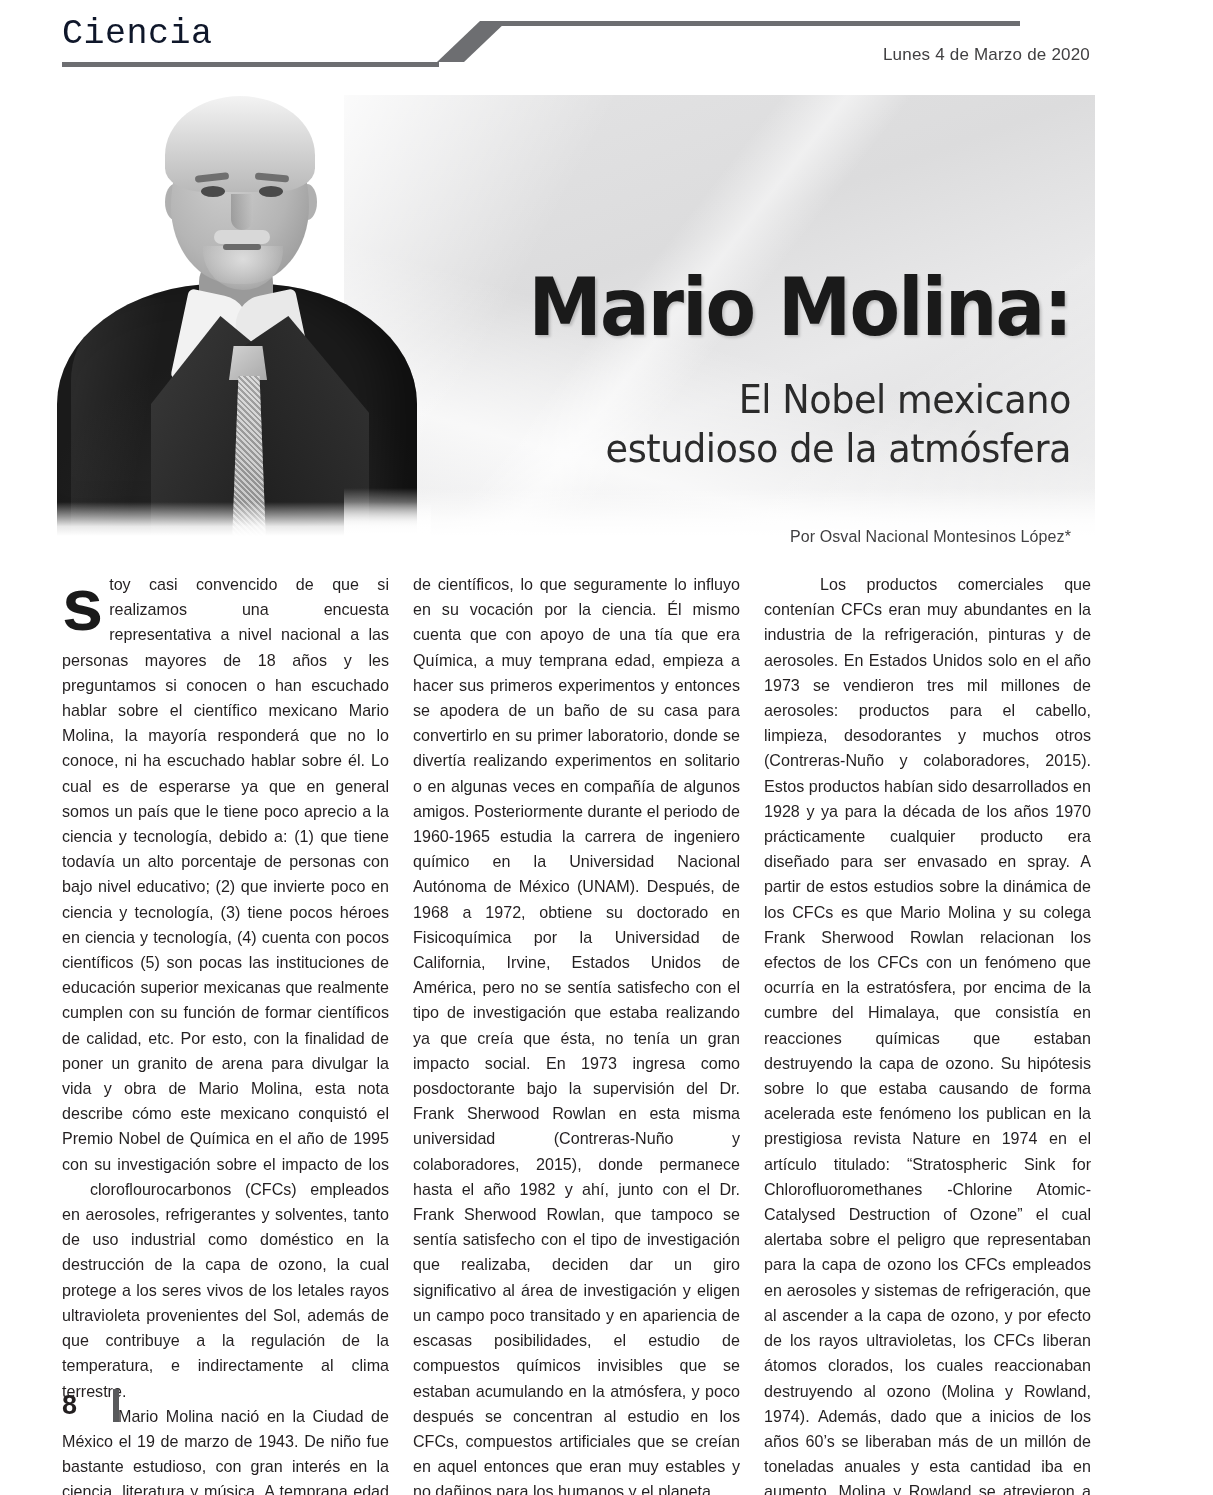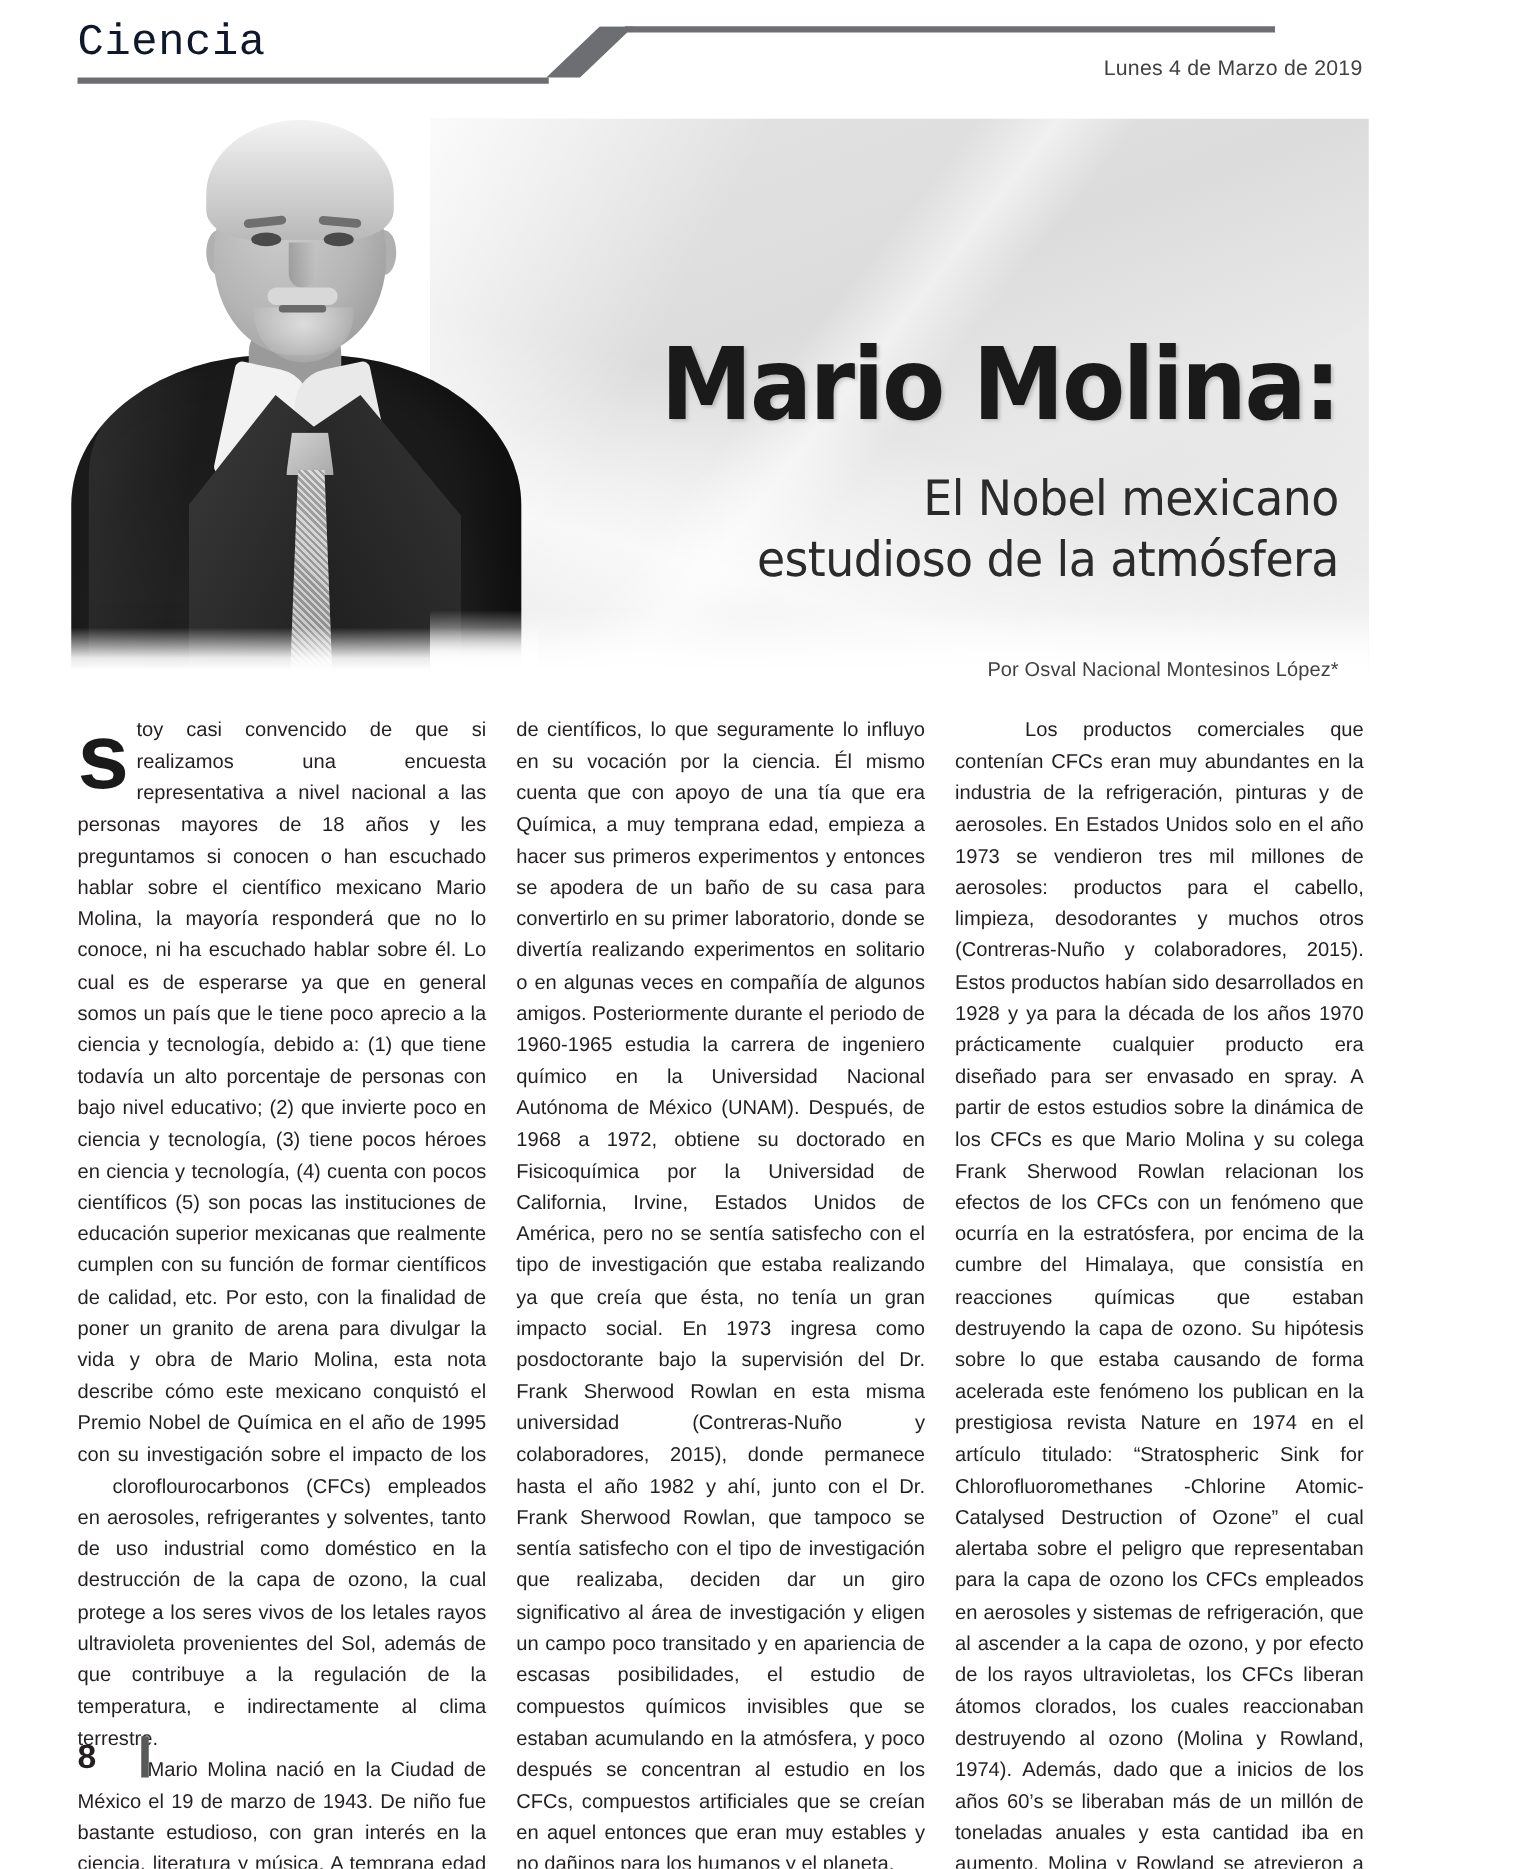--- a/index.html
+++ b/index.html
@@ -332,21 +332,21 @@
 
 <div id="masthead">
   <div class="section-title">Ciencia</div>
   <div class="rule-lower"></div>
   <div class="rule-diag">
     <svg width="70" height="46" viewBox="0 0 70 46">
       <polygon points="0,41 43,0 70,0 27,41" fill="#6d6e71"></polygon>
     </svg>
   </div>
   <div class="rule-upper"></div>
-  <div class="issue-date">Lunes 4 de Marzo de 2019</div>
+  <div class="issue-date">Lunes 4 de Marzo de 2020</div>
 </div>
 
 <div id="hero">
   <div class="hero-bg"></div>
 
   <div class="portrait">
     <div class="p-shoulders"></div>
     <div class="p-shoulder-hl"></div>
     <div class="p-neck"></div>
     <div class="p-shirt"></div>

